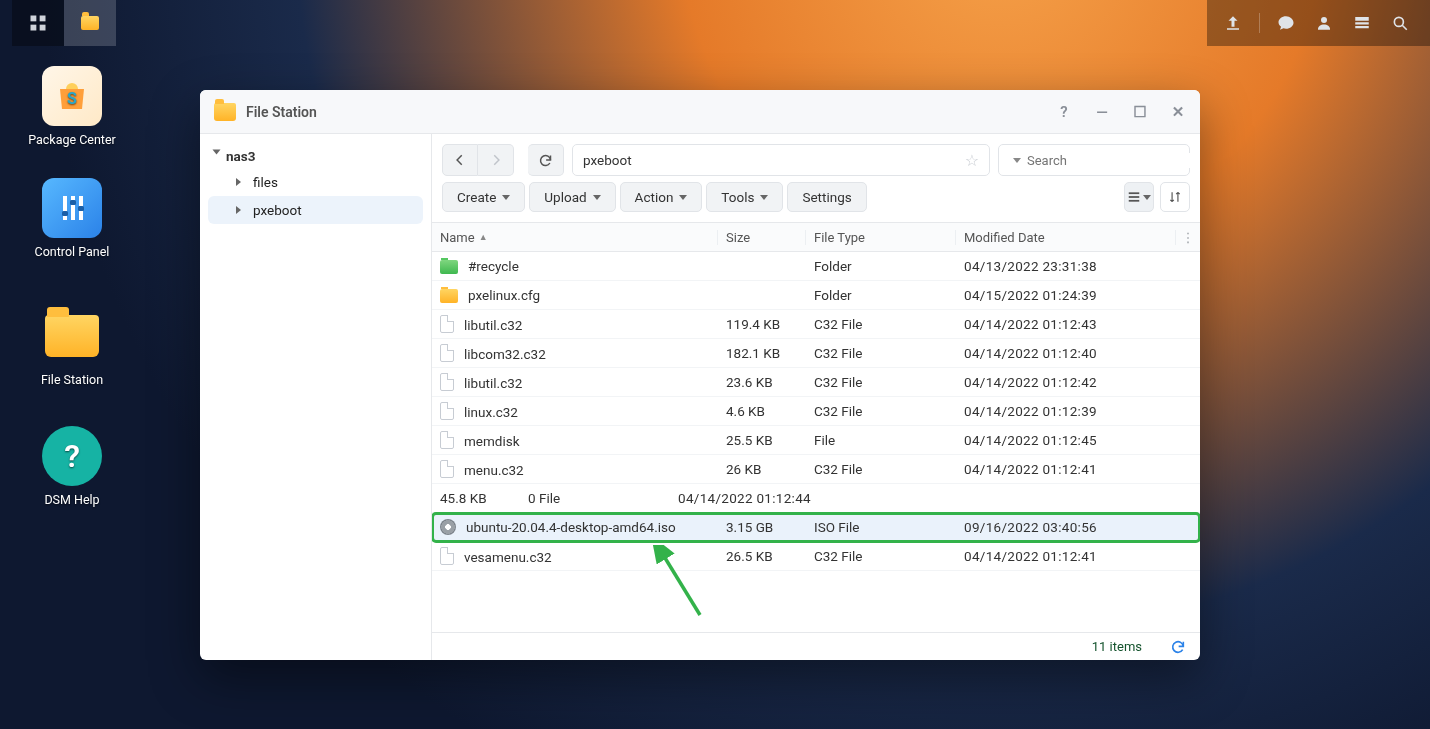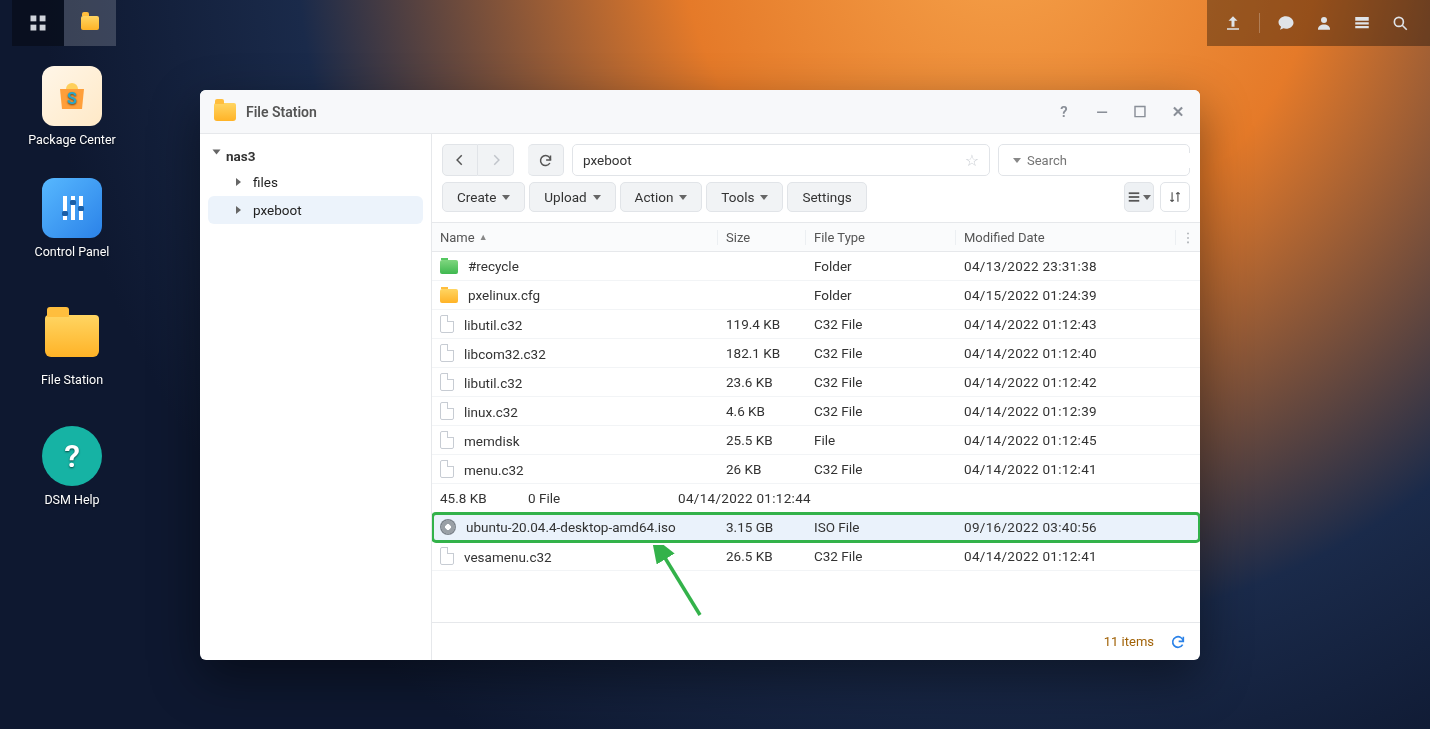--- a/index.html
+++ b/index.html
@@ -90,21 +90,21 @@
 .cell.menu{ width:24px;}
 .ficon{ width:18px; height:18px; display:inline-flex; align-items:center; justify-content:center; }
 .ficon.folder-y{ width:18px; height:14px; background:linear-gradient(180deg,#ffd562,#ffb327); border-radius:2px; position:relative;}
 .ficon.folder-y::before{content:"";position:absolute;top:-4px;left:1px;width:7px;height:4px;border-radius:2px 2px 0 0;background:#ffbe3d;}
 .ficon.recycle{ width:18px; height:14px; background:linear-gradient(180deg,#7fd67f,#3fb84f); border-radius:2px; position:relative;}
 .ficon.recycle::before{content:"";position:absolute;top:-4px;left:1px;width:7px;height:4px;border-radius:2px 2px 0 0;background:#55c760;}
 .ficon.doc{ width:14px; height:18px; border:1.5px solid #c7ccd3; border-radius:2px; background:#fff; position:relative;}
 .ficon.doc::after{content:"";position:absolute;right:-1px;top:-1px;width:6px;height:6px;background:#fff;border-left:1.5px solid #c7ccd3;border-bottom:1.5px solid #c7ccd3;}
 .ficon.disc{ width:16px; height:16px; border-radius:50%; background:radial-gradient(circle,#fff 25%,#9aa0a6 26% 60%,#7d848c 61%);}
 
-.statusbar{ height:38px; border-top:1px solid #e6e8eb; display:flex; align-items:center; justify-content:flex-end; padding:0 14px; gap:16px; font-size:13px; color:#a16207;}
+.statusbar{ height:28px; border-top:1px solid #e6e8eb; display:flex; align-items:center; justify-content:flex-end; padding:0 14px; gap:28px; font-size:13px; color:#14532d;}
 .statusbar .refresh-ic{ color:#2b82e8; cursor:pointer; display:inline-flex;}
 
 
 .arrow-overlay{ position:absolute; pointer-events:none; }
 </style>
 </head>
 <body>
 
 <div class="taskbar">
   <div class="taskbar-left">

